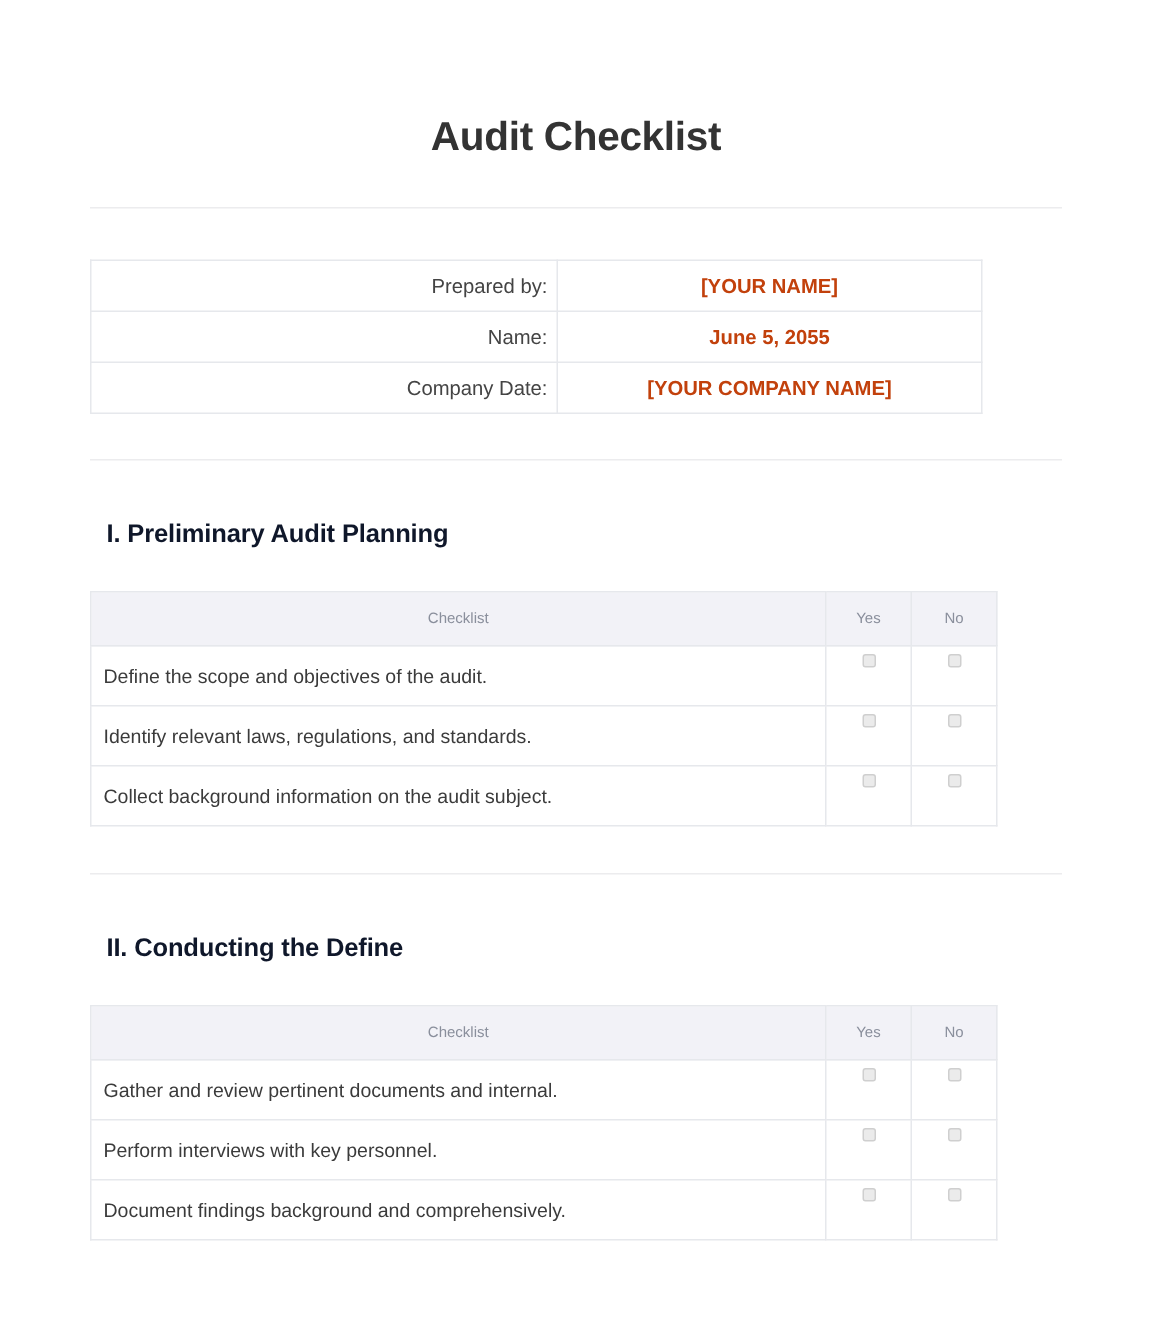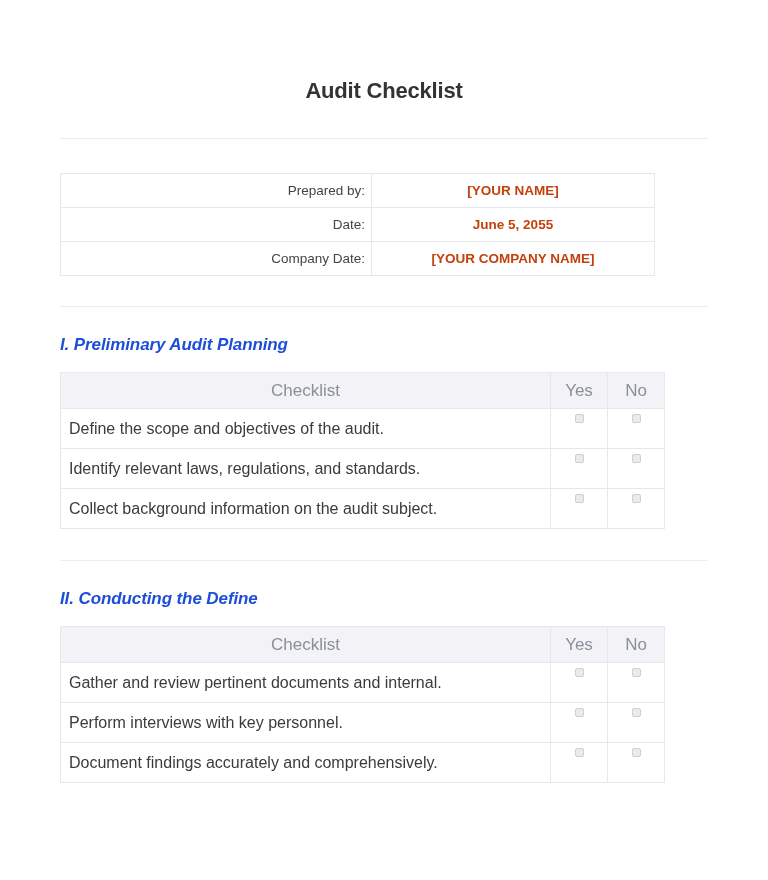--- a/index.html
+++ b/index.html
@@ -17,21 +17,21 @@
   .page {
     position: relative;
     width: 768px;
     height: 880px;
     box-sizing: border-box;
   }
 
   
   .doc-title {
     text-align: center;
-    font-size: 22px;
+    font-size: 27px;
     font-weight: bold;
     color: #333333;
     letter-spacing: -0.2px;
     margin: 0;
     padding-top: 74px;
     line-height: 34px;
   }
 
   
   .rule {
@@ -67,51 +67,50 @@
   table.info td.value {
     color: #c2410c;
     font-weight: bold;
   }
 
   
   .section-wrap { padding: 0 60px; }
   .section-heading {
     font-size: 17px;
     font-weight: bold;
-    color: #1d4ed8;
-    margin: 0;
+    color: #0f172a;
+    margin: 11px;
     padding-top: 28px;
     padding-bottom: 17px;
     letter-spacing: -0.1px;
-    font-style: italic;
   }
 
   
   table.checklist {
     width: 595px;
     border-collapse: collapse;
     table-layout: fixed;
   }
   table.checklist th {
     background: #f2f2f7;
     border: 1px solid #e6e8ec;
     color: #8a8f9c;
-    font-size: 17px;
+    font-size: 10px;
     font-weight: normal;
     height: 33px;
     vertical-align: middle;
   }
   table.checklist th.col-item { width: 487px; }
   table.checklist th.col-yes  { width: 54px; }
   table.checklist th.col-no   { width: 54px; }
 
   table.checklist td {
     border: 1px solid #e6e8ec;
     height: 33px;
-    font-size: 16px;
+    font-size: 13px;
     color: #3b3b3b;
     vertical-align: middle;
   }
   table.checklist td.item {
     padding: 0 0 0 8px;
     text-align: left;
   }
   table.checklist td.check {
     text-align: center;
     vertical-align: top;
@@ -138,21 +137,21 @@
   <div class="rule rule-1"></div>
 
   <div class="info-wrap">
     <table class="info">
       <tbody>
         <tr>
           <td class="label">Prepared by:</td>
           <td class="value">[YOUR NAME]</td>
         </tr>
         <tr>
-          <td class="label">Date:</td>
+          <td class="label">Name:</td>
           <td class="value">June 5, 2055</td>
         </tr>
         <tr>
           <td class="label">Company Date:</td>
           <td class="value">[YOUR COMPANY NAME]</td>
         </tr>
       </tbody>
     </table>
   </div>
 
@@ -205,21 +204,21 @@
           <td class="item">Gather and review pertinent documents and internal.</td>
           <td class="check"><span class="checkbox"></span></td>
           <td class="check"><span class="checkbox"></span></td>
         </tr>
         <tr>
           <td class="item">Perform interviews with key personnel.</td>
           <td class="check"><span class="checkbox"></span></td>
           <td class="check"><span class="checkbox"></span></td>
         </tr>
         <tr>
-          <td class="item">Document findings accurately and comprehensively.</td>
+          <td class="item">Document findings background and comprehensively.</td>
           <td class="check"><span class="checkbox"></span></td>
           <td class="check"><span class="checkbox"></span></td>
         </tr>
       </tbody>
     </table>
   </div>
 
 </div>
 
 </body></html>

